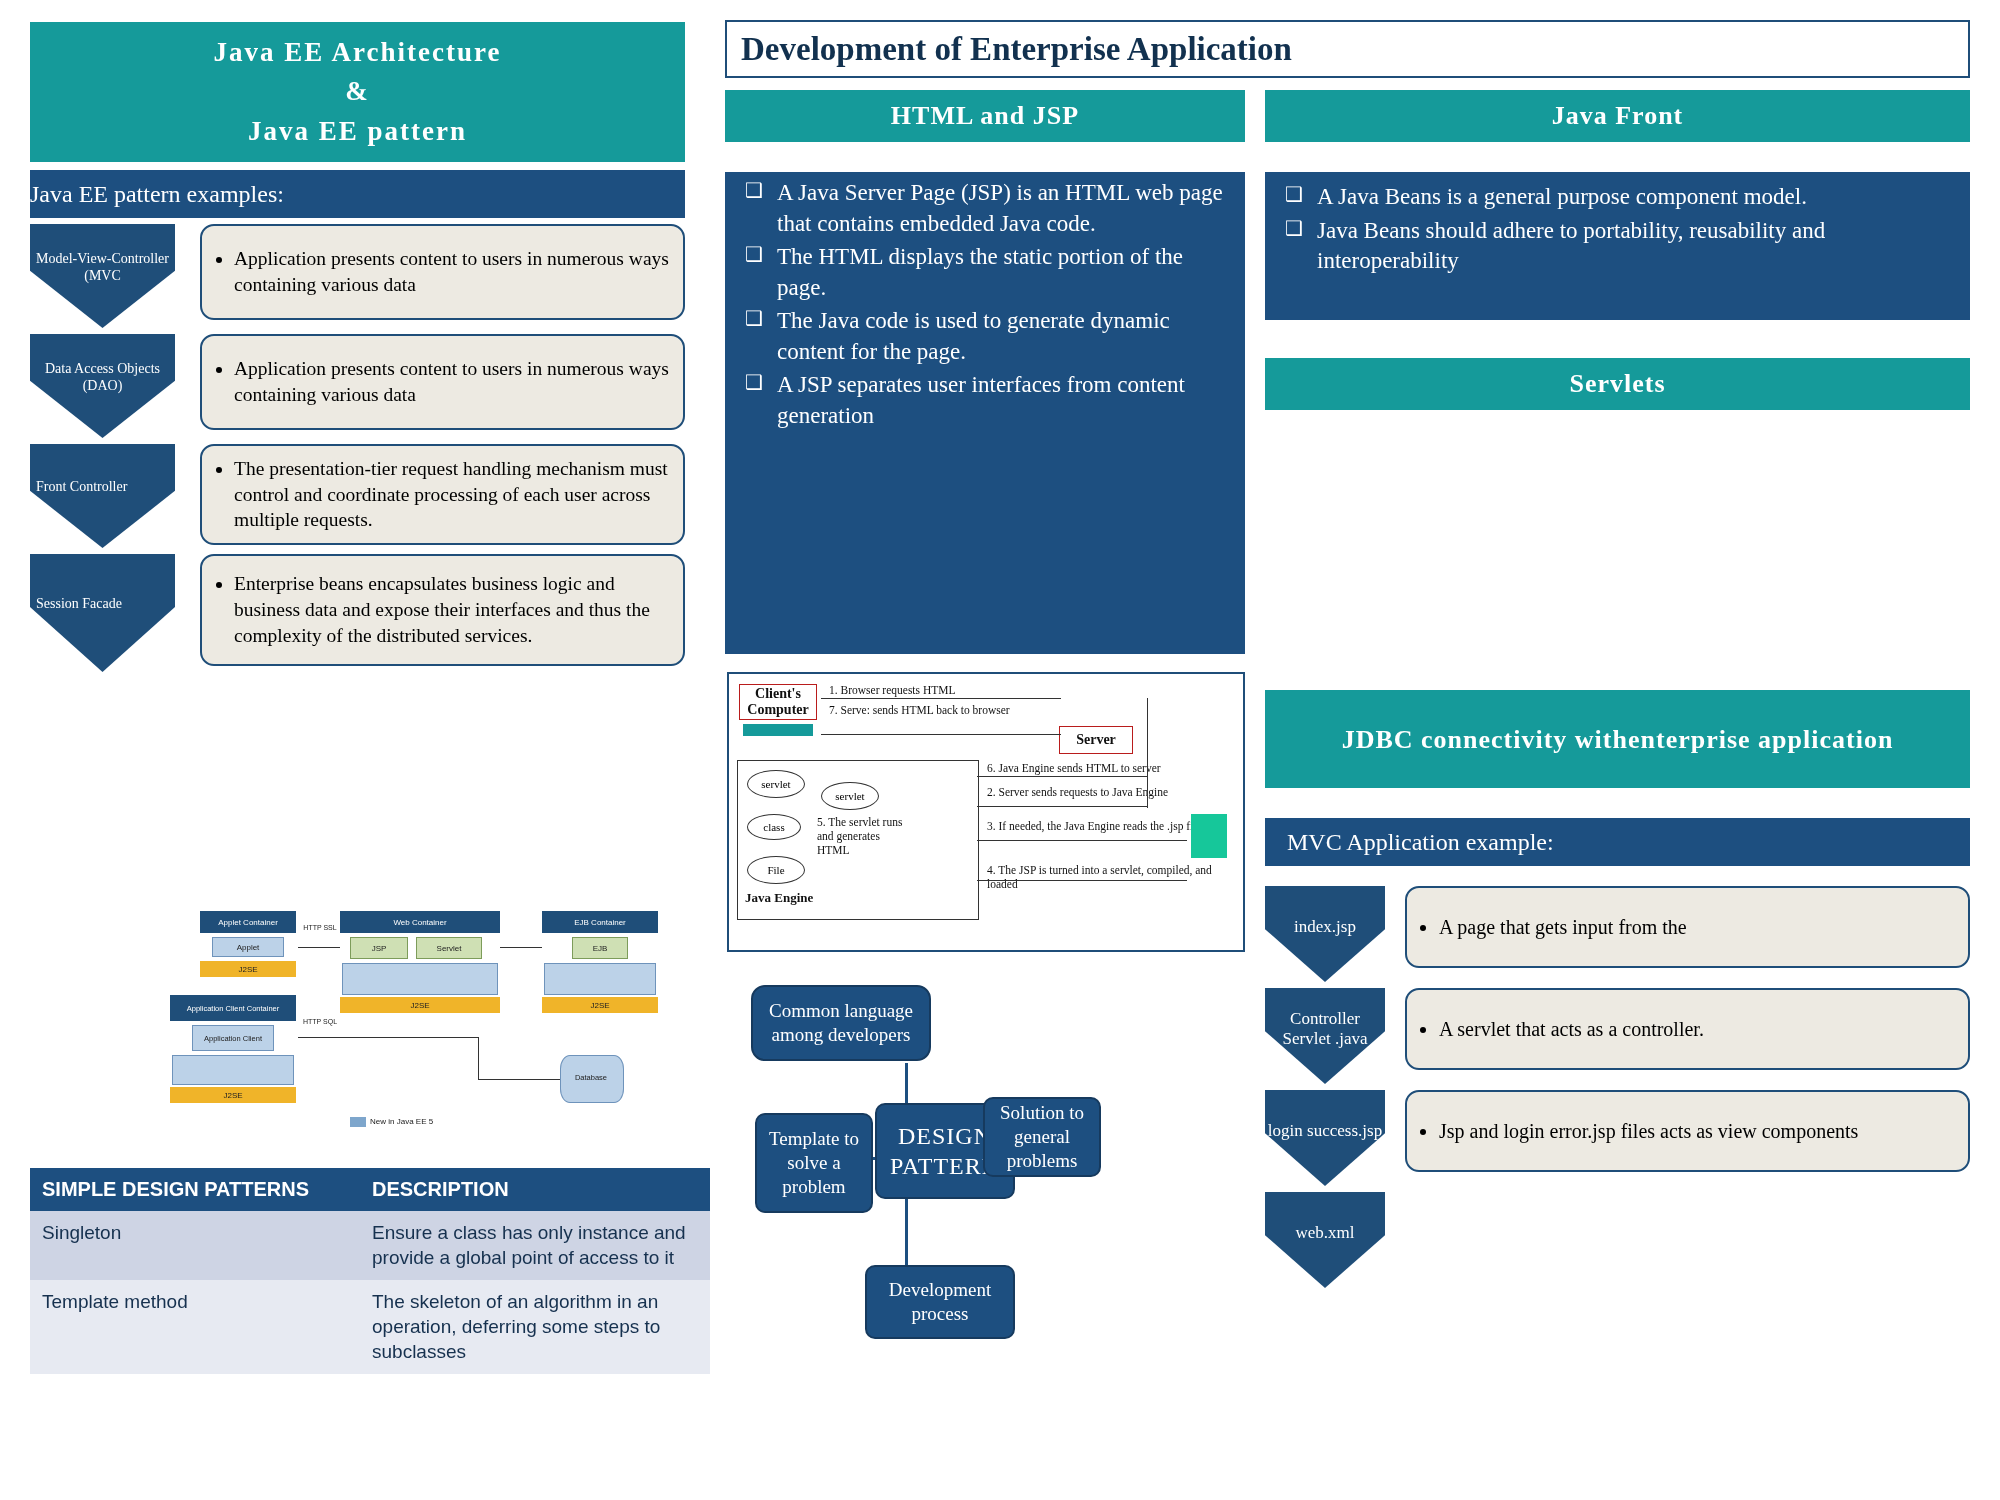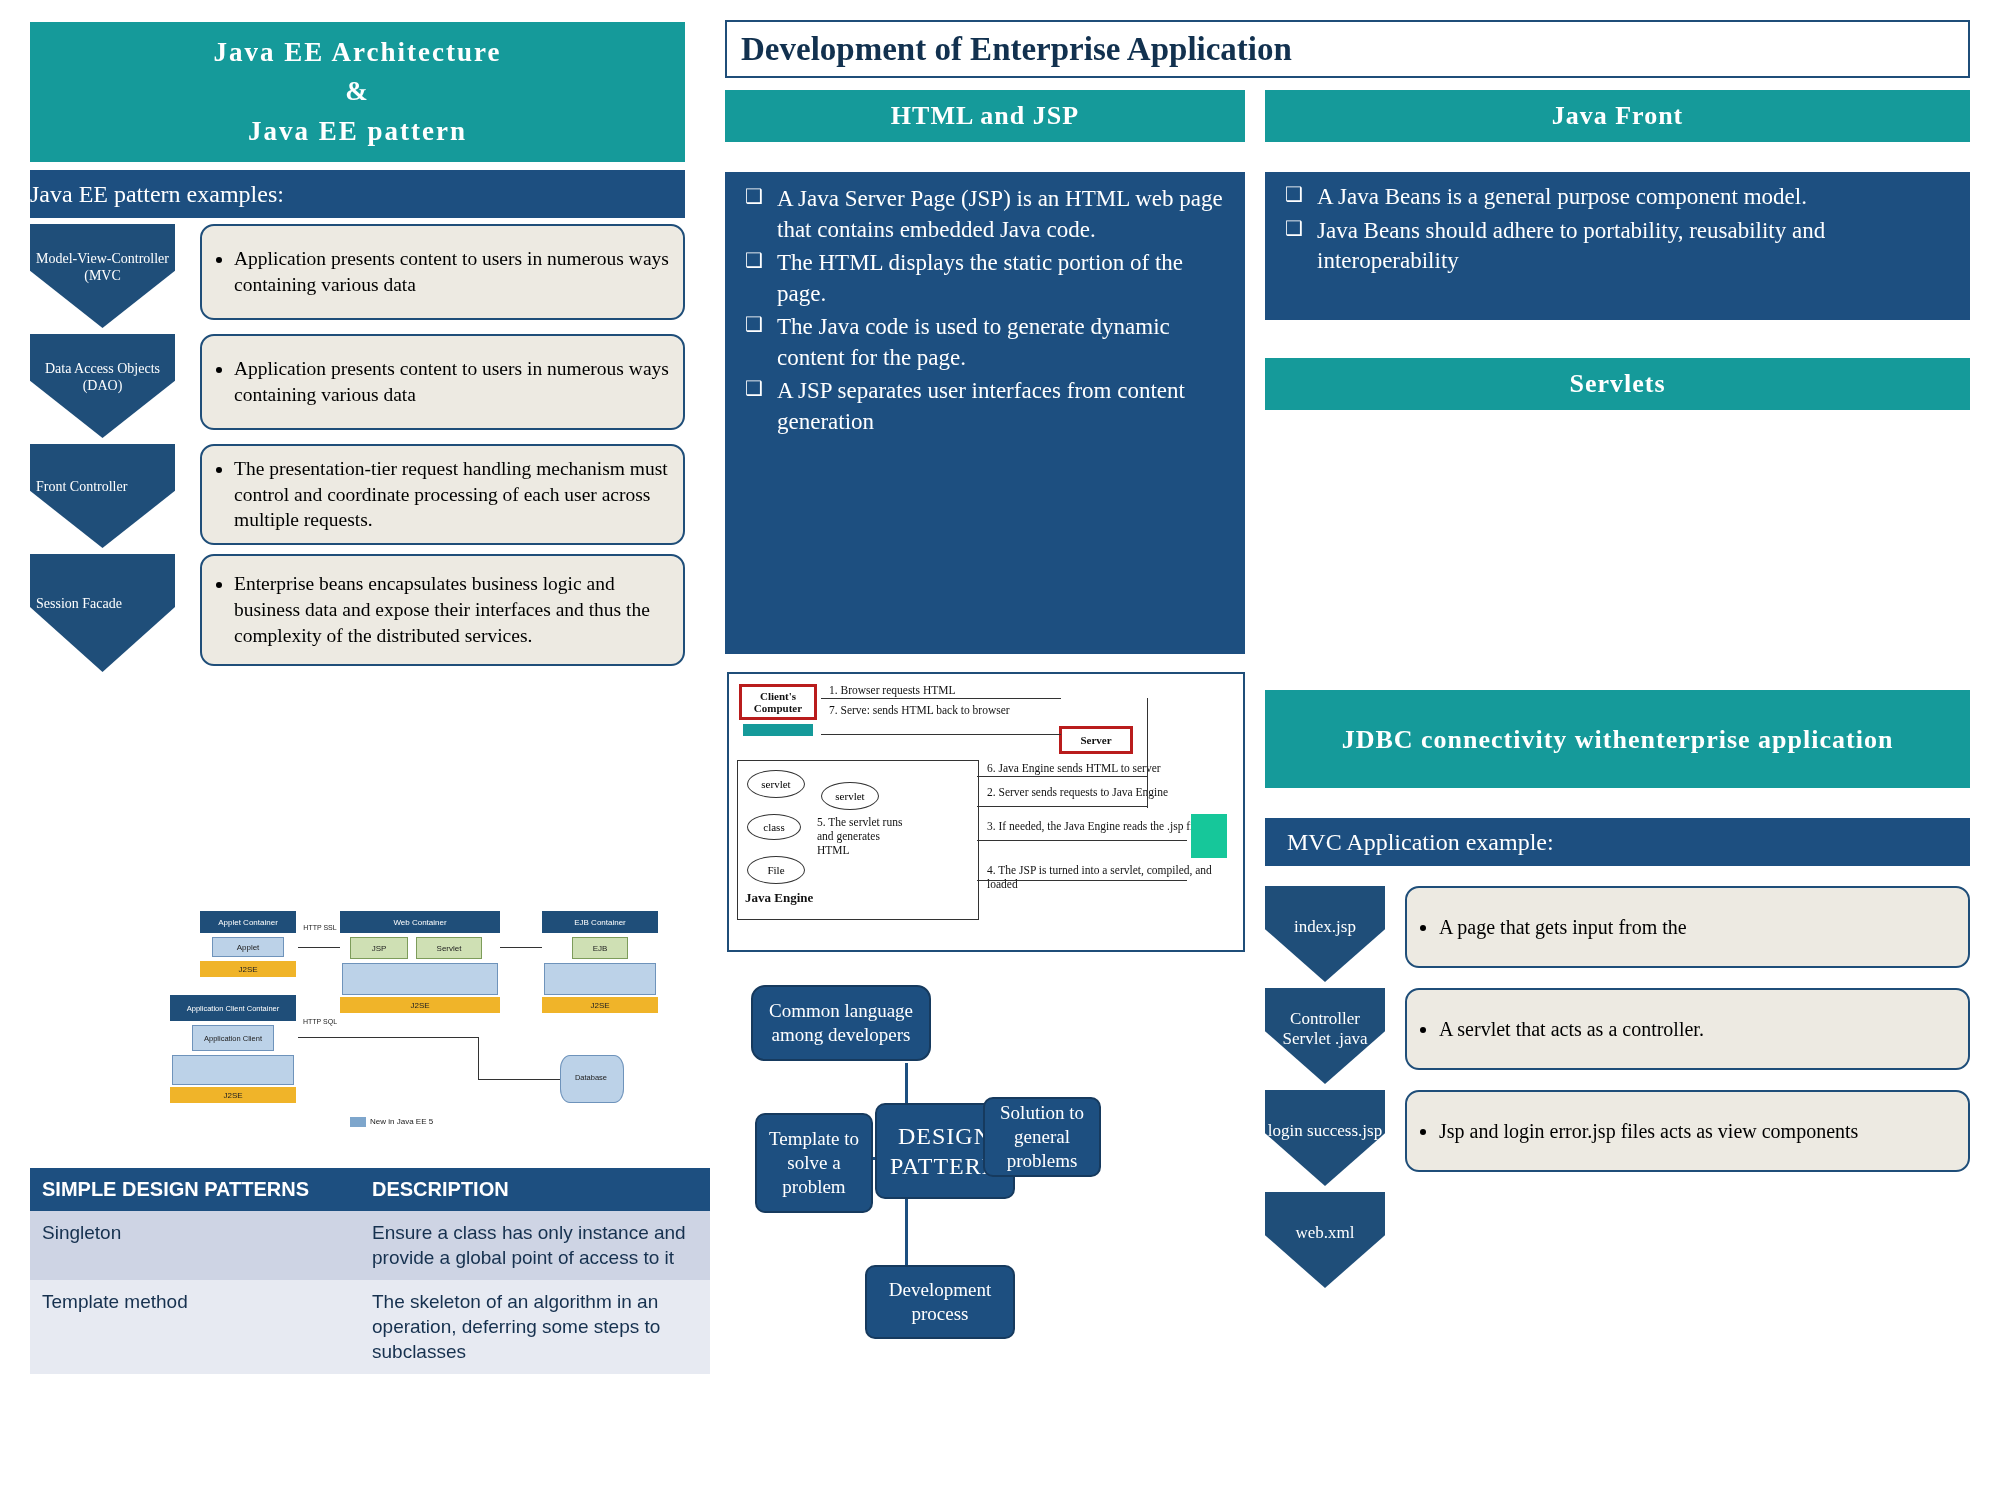--- a/index.html
+++ b/index.html
@@ -173,21 +173,21 @@
   }
   #html-jsp-box {
     position: absolute;
     left: 725px;
     top: 172px;
     width: 520px;
     height: 482px;
     background: #1d4f80;
     color: #fff;
     box-sizing: border-box;
-    padding: 12px 16px 12px 18px;
+    padding: 6px 16px 12px 18px;
     font-size: 23px;
     line-height: 1.33;
   }
   .sq-list { list-style: none; margin: 0; padding: 0; }
   .sq-list li {
     position: relative;
     padding-left: 34px;
     margin-bottom: 3px;
   }
   .sq-list li:before {
@@ -333,23 +333,23 @@
     font-size: 20px;
     line-height: 1.3;
     display: flex;
     align-items: center;
   }
   .mvc-body ul { margin: 0; padding-left: 16px; }
 
   
   .je-box {
     position: absolute;
-    border: 3px solid #b91c1c;
-    box-sizing: border-box;
-    font-size: 11px;
+    border: 1px solid #b91c1c;
+    box-sizing: border-box;
+    font-size: 14px;
     font-family: "Liberation Serif", serif;
     display: flex;
     align-items: center;
     justify-content: center;
     text-align: center;
     background: #fff;
     color: #111;
   }
   .je-txt {
     position: absolute;

